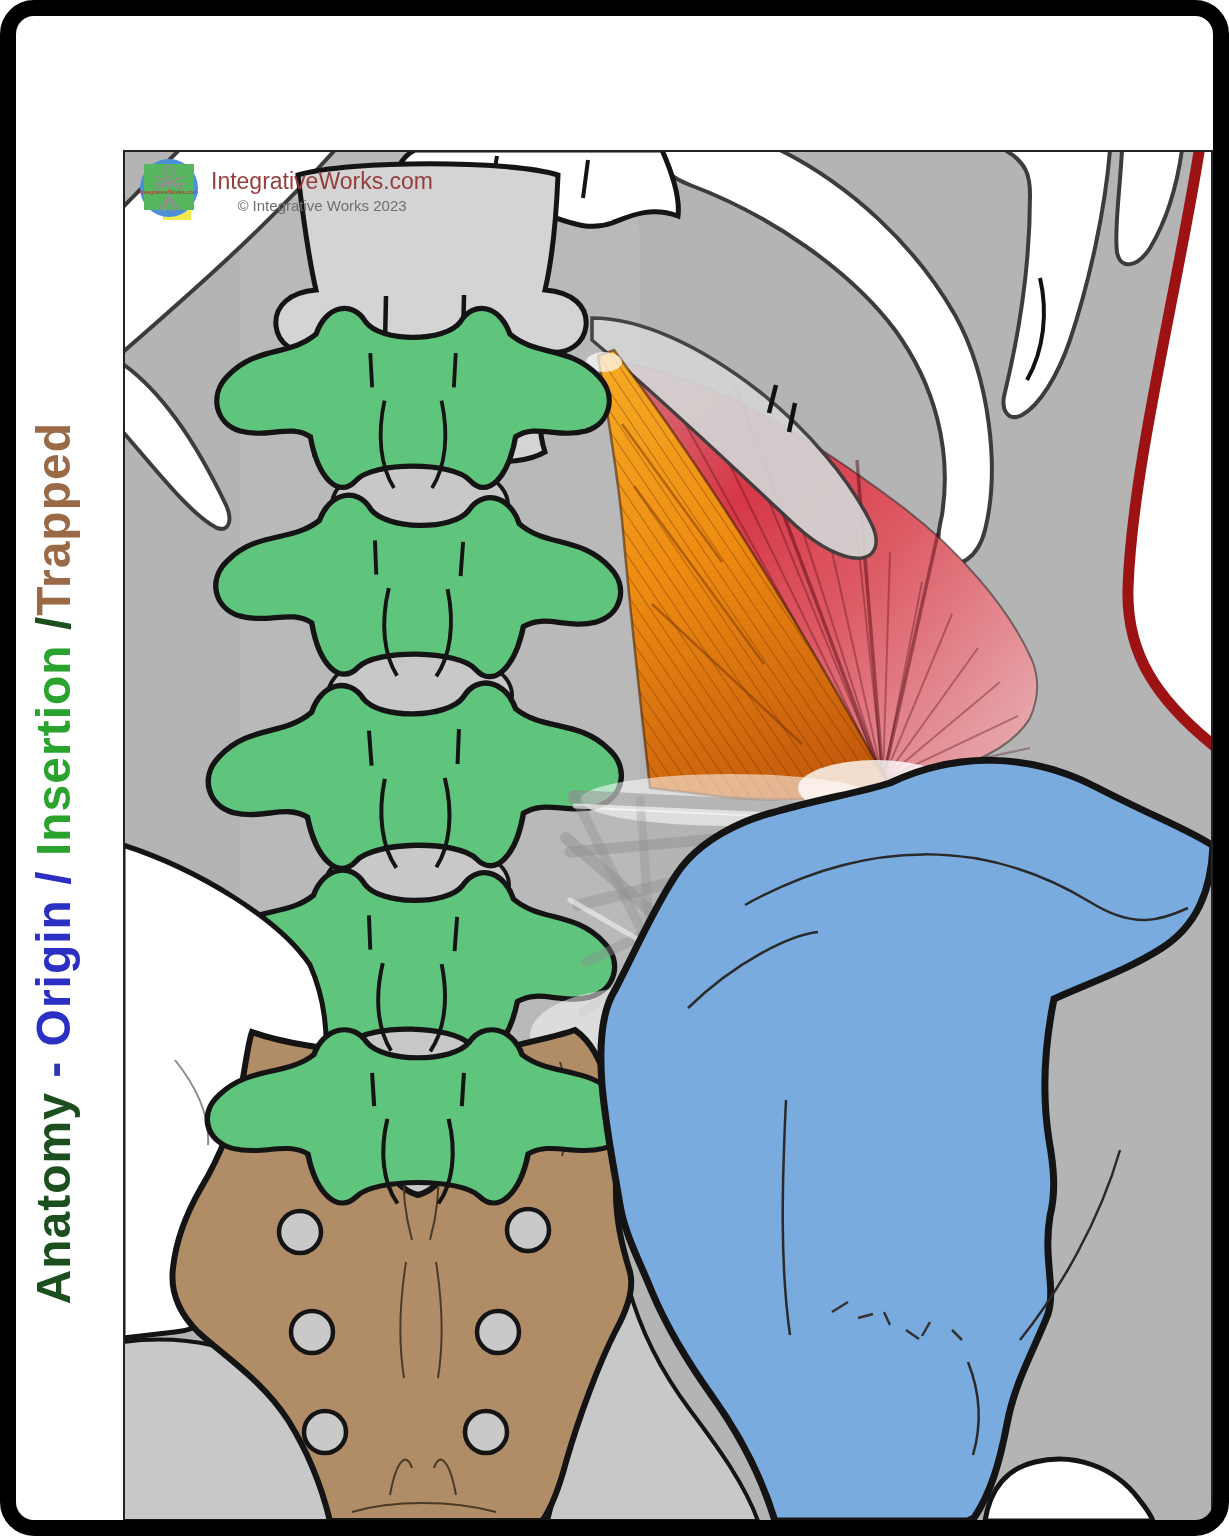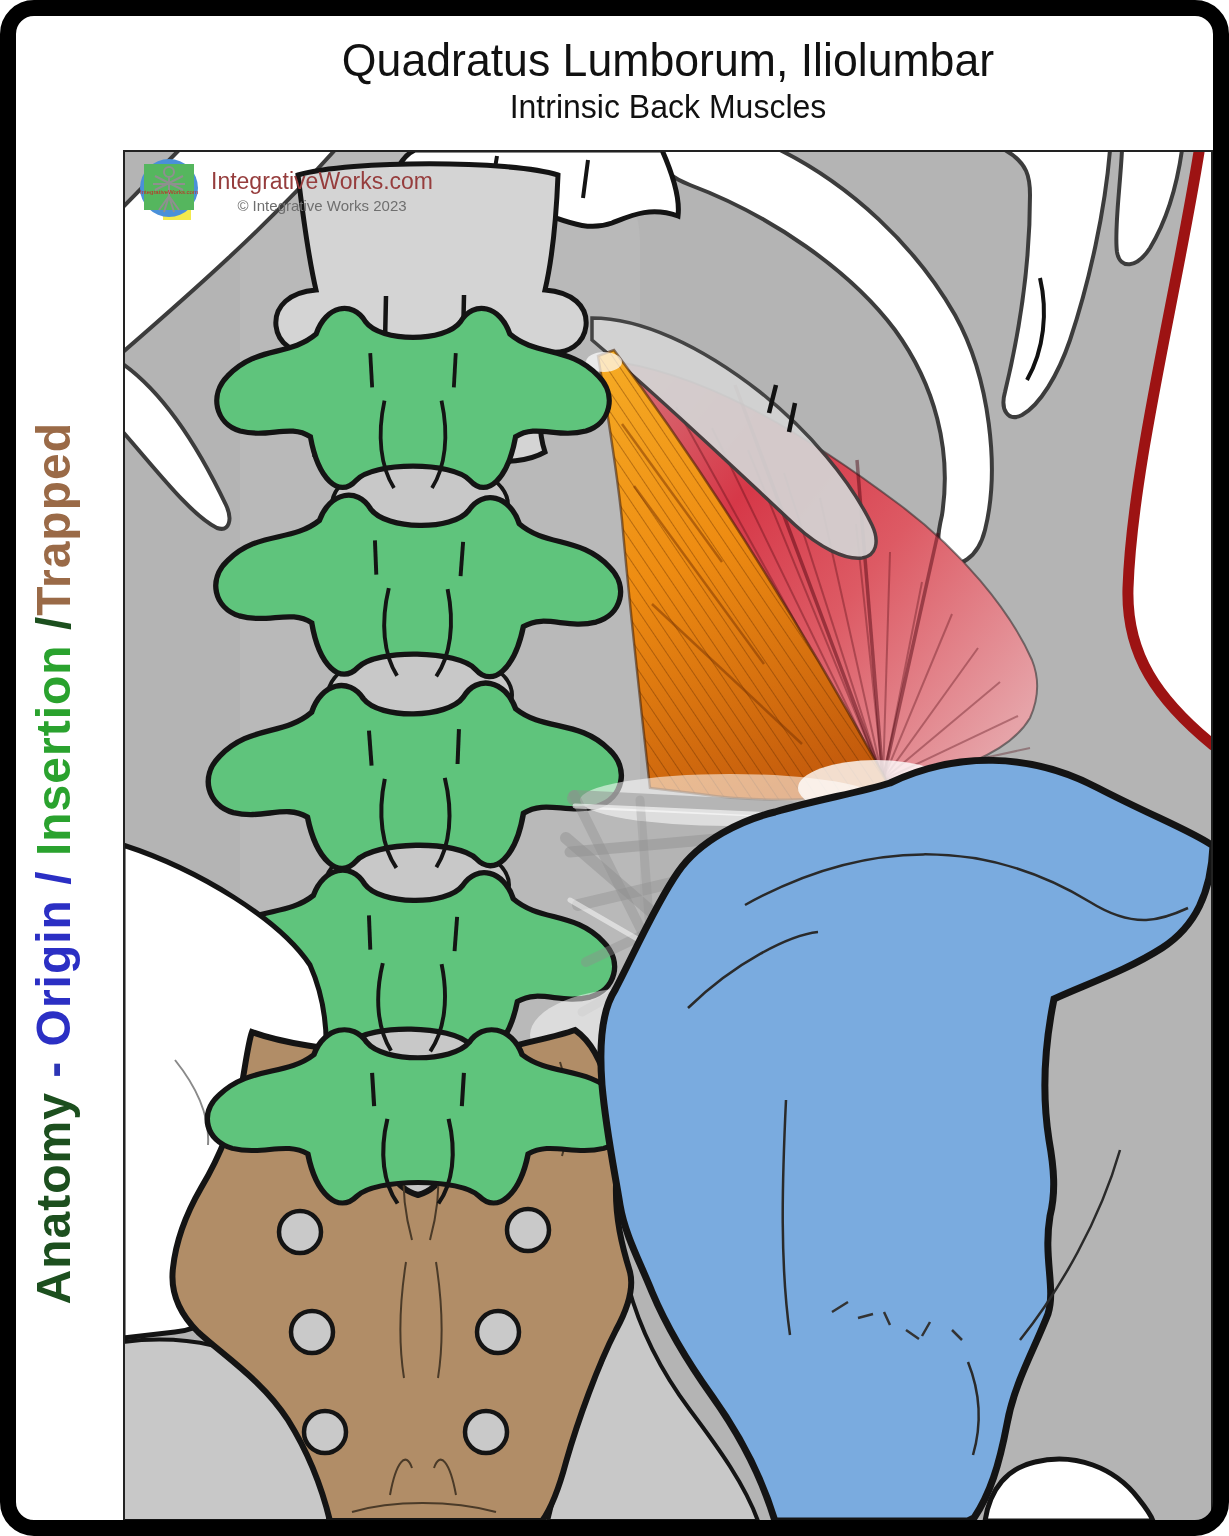--- a/index.html
+++ b/index.html
@@ -16,24 +16,20 @@
   svg.illustration{position:absolute;left:123px;top:150px;width:1090px;height:1372px;display:block;z-index:1;}
   .brand-watermark{fill:var(--watermark-red,#963d3d);font-size:23px;font-family:"Liberation Sans",sans-serif;}
   .copyright-watermark{fill:var(--copyright-gray,#6f6f6f);font-size:15px;font-family:"Liberation Sans",sans-serif;}
   .logo-text{fill:#cc2222;font-size:6px;font-family:"Liberation Sans",sans-serif;}
 </style>
 </head>
 <body>
 
 <div class="page">
 
-  <header class="titles">
-    <div class="title">Quadratus Lumborum, Iliolumbar</div>
-    <div class="subtitle">Intrinsic Back Muscles</div>
-  </header>
 
   <div class="vlabel">
     <span class="vlabel-inner"><span style="color: rgb(28, 79, 30);">Anatomy</span><span style="color: rgb(45, 53, 181);"> - </span><span style="color: rgb(43, 47, 196);">Origin</span><span style="color: rgb(43, 47, 196);"> / </span><span style="color: rgb(42, 162, 46);">Insertion</span><span style="color: rgb(28, 79, 30);"> /</span><span style="color: rgb(154, 106, 71);">Trapped</span></span>
   </div>
 
   <svg class="illustration" viewBox="123 150 1090 1372" xmlns="http://www.w3.org/2000/svg">
     <defs>
       <linearGradient id="redGrad" x1="602" y1="360" x2="1036" y2="700" gradientUnits="userSpaceOnUse">
         <stop offset="0" stop-color="#d87a80"></stop>
         <stop offset="0.35" stop-color="#d63848"></stop>

